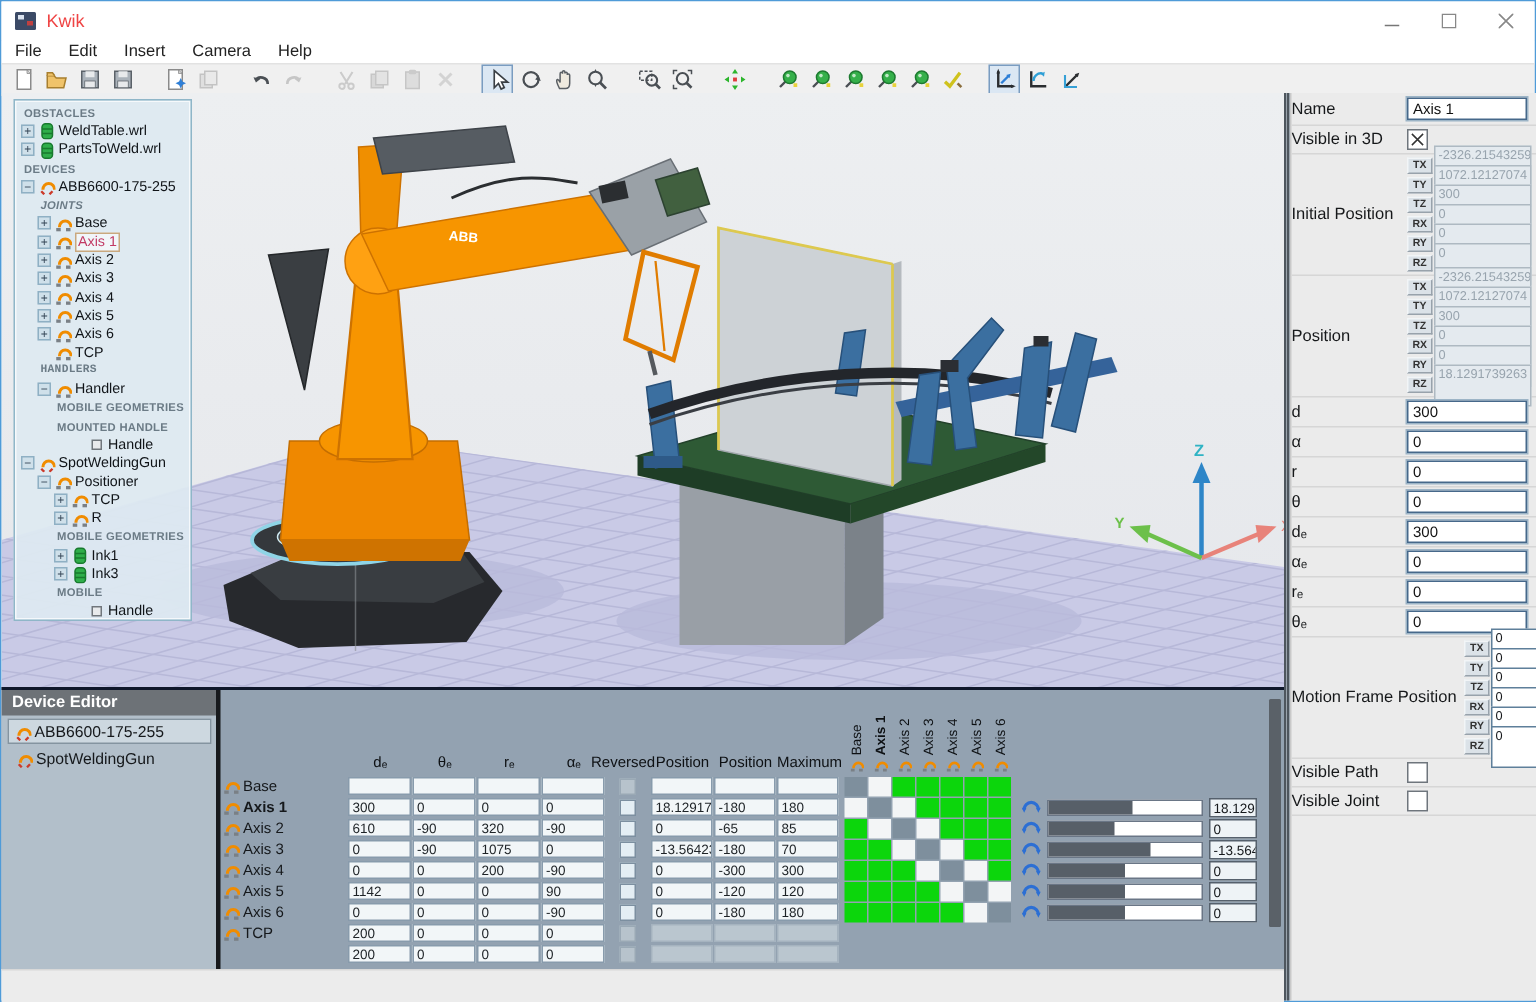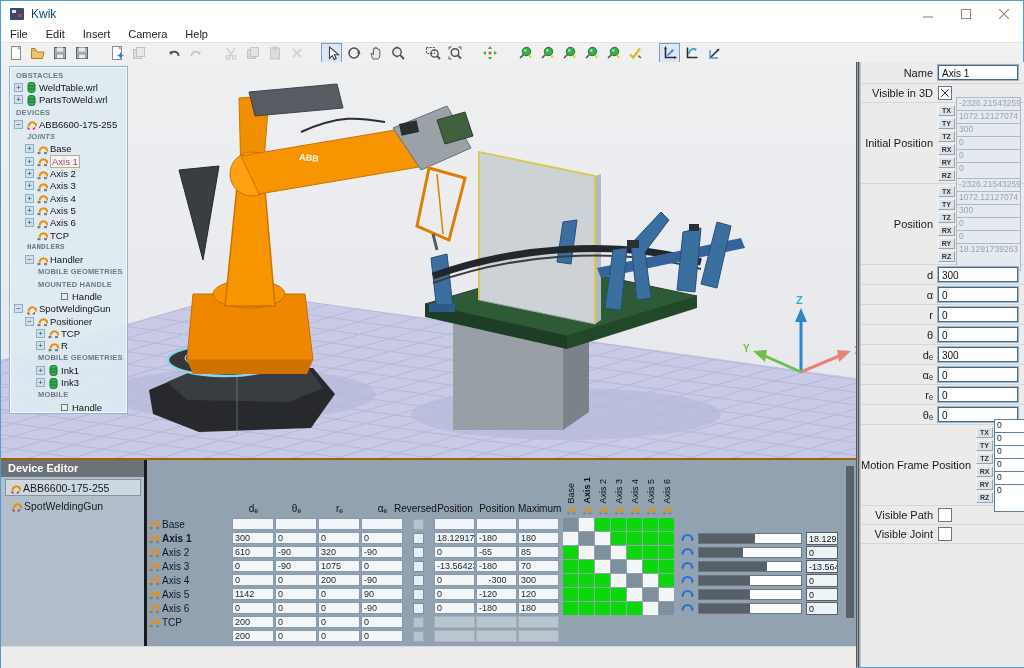--- a/index.html
+++ b/index.html
@@ -1,20 +1,20 @@
 <!DOCTYPE html>
 <html style="--accent: #f28a00; --green: #0cd60c; --panel: #93a2b1; --selred: #c23a64;"><head>
 <meta charset="utf-8">
 <style>
   html,body{margin:0;padding:0}
   body{width:1024px;height:668px;position:relative;font-family:"Liberation Sans",sans-serif;background:#fff;overflow:hidden;box-shadow:inset 0 0 0 1px #4f9bd8;box-sizing:border-box}
   
   #titlebar{position:absolute;left:1px;top:1px;right:1px;height:26px;background:#fff;display:flex;align-items:center}
   #app-icon{width:14px;height:12px;margin-left:9px;flex:none}
-  #title-text{font-size:12px;color:#0c4a6e;margin-left:7px;flex:1}
+  #title-text{font-size:12px;color:#ef4444;margin-left:7px;flex:1}
   .win-btn{width:38px;height:24px;display:flex;align-items:center;justify-content:center;color:#555}
   #menubar{position:absolute;left:1px;top:27px;right:1px;height:15px;background:#fff;display:flex;align-items:center}
   .menu-item{font-size:11px;color:#222;padding:0 9px;height:15px;line-height:15px}
   #toolbar{position:absolute;left:1px;top:42px;right:1px;height:20px;background:#f0f0f0;border-top:1px solid #e2e2e2;border-bottom:1px solid #d6d6d6;display:flex;align-items:center;padding-left:4px}
   .tb-group{display:flex;align-items:center;margin-right:13px}
   .tb-btn{width:19px;height:18px;display:flex;align-items:center;justify-content:center;border:1px solid transparent;margin-right:1px}
   .tb-btn.selected{border:1px solid #7a9cc0;background:#dbe7f3}
   .tb-btn.disabled{opacity:.45;filter:grayscale(1)}
   
   #viewport{position:absolute;left:1px;top:62px;width:855px;height:396px;overflow:hidden}
@@ -24,31 +24,31 @@
   .tree-sec{color:#6b7b86;font-size:7.5px;font-weight:bold;letter-spacing:.2px}
   .tree-exp{width:9px;height:9px;flex:none;background:#cfe0ea;border:1px solid #8fb0c4;font-size:8px;line-height:7px;text-align:center;color:#345;margin-right:2px;box-sizing:border-box}
   .tree-spc{width:11px;flex:none}
   .tree-ico{width:12px;height:12px;flex:none;margin-right:2px}
   .tree-lbl{color:#101418;font-size:9.5px}
   .tree-lbl.sel{color:#c23a64;border:1px solid #c9a87e;background:rgba(255,255,255,.55);padding:0 1px}
   
   #vsplit{position:absolute;left:856px;top:62px;width:4px;height:605px;background:repeating-linear-gradient(90deg,#4e565e,#4e565e 1px,#9aa4ad 1px,#9aa4ad 2px)}
   #rightpanel{position:absolute;left:860px;top:62px;width:163px;height:605px;background:#ebebeb;border-left:1px solid #c9c9c9;overflow:hidden}
   .prow{display:flex;border-bottom:1px solid #d6d6d6;align-items:center;box-sizing:border-box}
-  .plabel{flex:1;text-align:right;font-size:11px;color:#16181a;padding-right:5px;white-space:nowrap}
+  .plabel{flex:1;font-size:11px;color:#16181a;padding-right:5px;white-space:nowrap}
   .pctrl{width:86px;flex:none;padding-right:3px;box-sizing:border-box}
   .vrow{display:flex;height:13px;align-items:center}
   .vchip{width:17px;height:11px;flex:none;font-size:7px;font-weight:bold;background:#dbe2e8;border:1px solid;border-color:#f2f5f7 #98a2ab #98a2ab #f2f5f7;color:#333;display:flex;align-items:center;justify-content:center;margin-right:1px;box-sizing:border-box}
   .vval{flex:1;height:28px;font-size:8.5px;line-height:10px;padding-left:2px;overflow:hidden;white-space:nowrap;box-sizing:border-box}
   .vval.dis{background:#e4eaef;border:1px solid #aeb9c2;color:#98a4ae}
   .vval.en{background:#fff;border:1px solid #5e7f9a;color:#15171a}
   .sinput{width:80px;height:15px;background:#fff;border:1px solid #46688a;box-shadow:0 0 0 1px #9cb4c6;font-size:10px;padding-left:3px;color:#111;line-height:15px;box-sizing:border-box;overflow:hidden;white-space:nowrap}
   .pcb{width:12px;height:12px;background:#fff;border:1px solid #6e757c;display:flex;align-items:center;justify-content:center}
   
-  #bottompanel{position:absolute;left:1px;top:458px;width:855px;height:188px;background:#93a2b1;border-top:2px solid #a16207;box-sizing:border-box;overflow:hidden}
+  #bottompanel{position:absolute;left:1px;top:458px;width:855px;height:188px;background:#93a2b1;border-top:2px solid #0f172a;box-sizing:border-box;overflow:hidden}
   #de-left{position:absolute;left:0;top:0;width:143px;height:100%;background:#b2bfca}
   #de-header{height:17px;background:#6d7277;color:#fff;font-weight:bold;font-size:11px;line-height:17px;padding-left:7px}
   .de-item{height:15px;display:flex;align-items:center;font-size:10.5px;color:#15181b;padding-left:3px;margin:2px 3px 0 6px;white-space:nowrap}
   .de-item.sel{background:#cdd8e0;border:1px solid #8494a0;margin-left:4px}
   #de-divider{position:absolute;left:143px;top:0;width:3px;height:100%;background:#17191c}
   #de-table{position:absolute;left:146px;top:0;right:0;height:100%}
   #de-hdr{position:absolute;left:0;top:40px;height:16px;display:flex;align-items:center}
   .hcell{font-size:10px;color:#0e1114;text-align:center;flex:none}
   #de-rows{position:absolute;left:0;top:57px}
   .de-row{display:flex;height:14px;align-items:center}
@@ -1068,21 +1068,21 @@
             <span>Axis 4</span>
           </span>
           <span class="dcell">0</span>
           <span class="dcell">0</span>
           <span class="dcell">200</span>
           <span class="dcell">-90</span>
           <span class="dcbwrap">
             <span class="dcb"></span>
           </span>
           <span class="dcell ncell" style="width: 41px;">0</span>
-          <span class="dcell ncell" style="width: 41px; text-align: center;">-300</span>
+          <span class="dcell ncell" style="width: 41px;">-300</span>
           <span class="dcell ncell" style="width: 41px;">300</span>
           <span class="mspacer"></span>
           <span class="mcell mc-g"></span>
           <span class="mcell mc-g"></span>
           <span class="mcell mc-g"></span>
           <span class="mcell mc-w"></span>
           <span class="mcell mc-d"></span>
           <span class="mcell mc-w"></span>
           <span class="mcell mc-g"></span>
           <svg width="17" height="14" viewBox="0 0 16 16" class="sl-ico">

